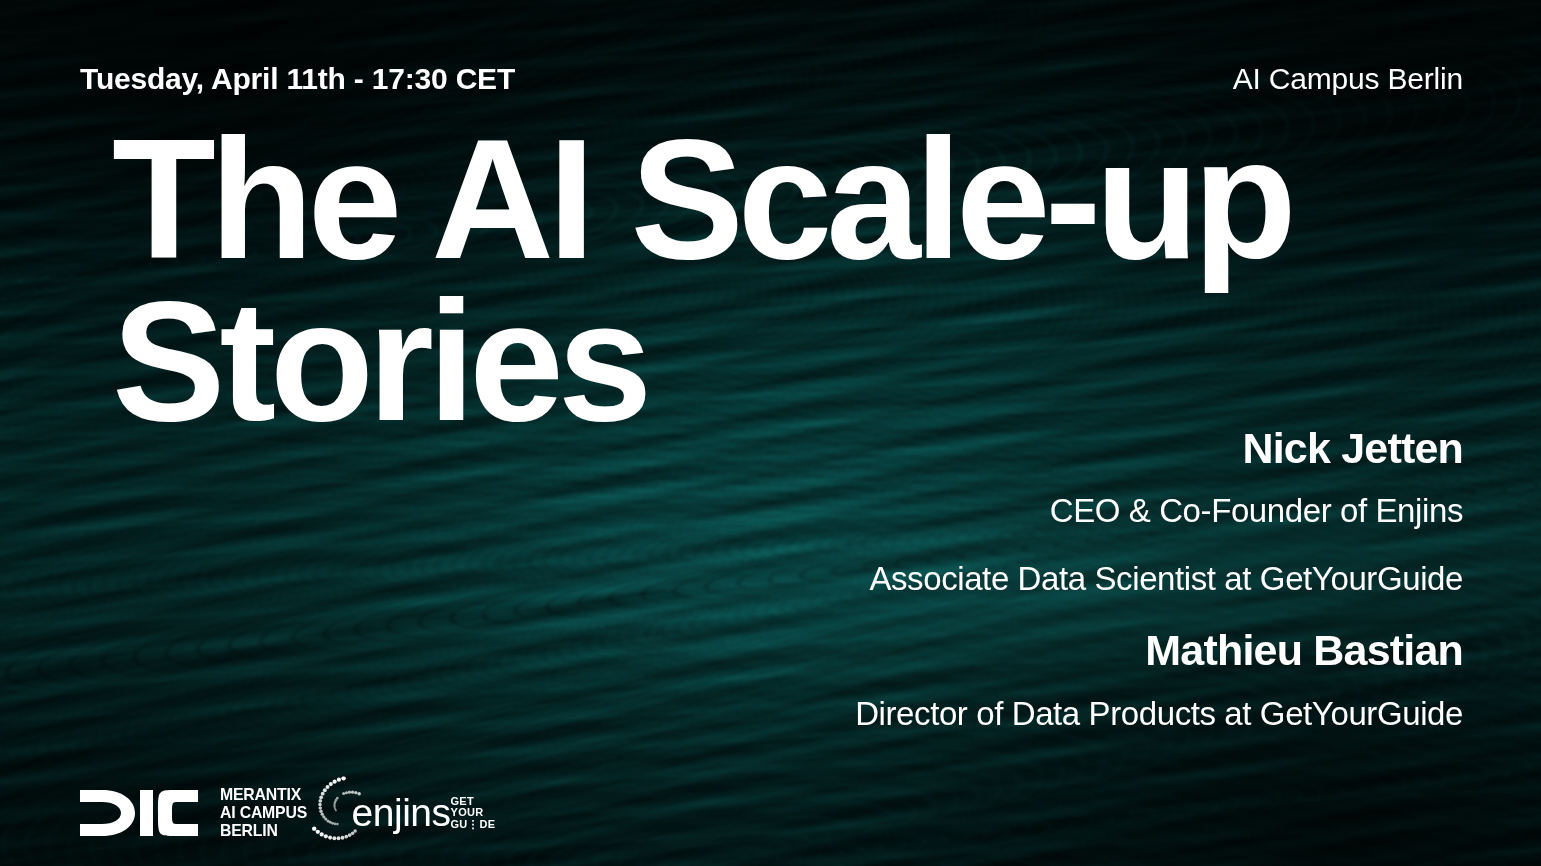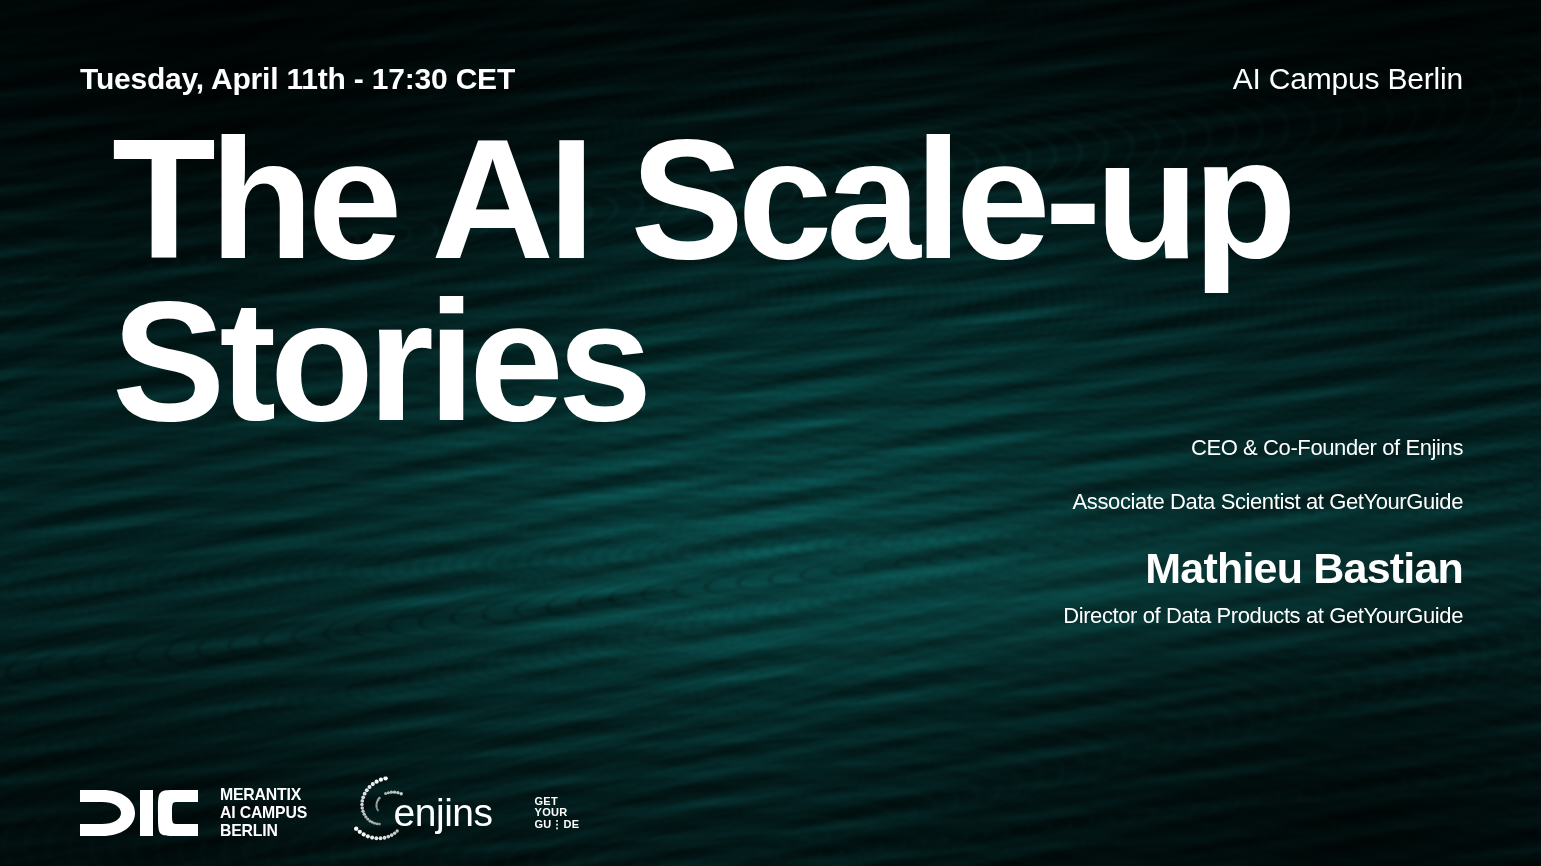--- a/index.html
+++ b/index.html
@@ -126,29 +126,29 @@
     text-align:right;
     color:#ffffff;
   }
   .speaker{ margin-bottom:28px; }
   .speaker:last-child{ margin-bottom:0; }
   .speaker-name{
     font-size:43px; font-weight:700; letter-spacing:-0.8px;
     line-height:1.12; white-space:nowrap;
   }
   .speaker-role{
-    font-size:22px; font-weight:400; letter-spacing:-0.4px;
-    line-height:1.2; margin-top:11px; white-space:nowrap;
+    font-size:33px; font-weight:400; letter-spacing:-0.4px;
+    line-height:1.2; margin-top:19px; white-space:nowrap;
   }
 
   
   .logobar{
     position:absolute;
     left:80px; bottom:26px;
-    display:flex; align-items:center; gap:42px;
+    display:flex; align-items:center; 
   }
 
   
   .logo-merantix{ display:flex; align-items:center; gap:22px; }
   .mx-mark{ display:block; }
   .mx-word{
     color:#fff; font-weight:700; font-size:17px; line-height:1.06;
     letter-spacing:-0.2px;
     transform:scaleX(0.93); transform-origin:left center;
   }
@@ -192,20 +192,21 @@
     <div class="meta-venue">AI Campus Berlin</div>
 
     <h1 class="headline">
       <span class="hl-line">The AI Scale-up</span>
       <span class="hl-line">Stories</span>
     </h1>
 
     <div class="speakers">
 
       <div class="speaker">
+        <div class="speaker-name">Nick Jetten</div>
         <div class="speaker-role">CEO &amp; Co-Founder of Enjins</div>
       </div>
 
       <div class="speaker">
         <div class="speaker-role">Associate Data Scientist at GetYourGuide</div>
       </div>
 
       <div class="speaker">
         <div class="speaker-name">Mathieu Bastian</div>
         <div class="speaker-role">Director of Data Products at GetYourGuide</div>

